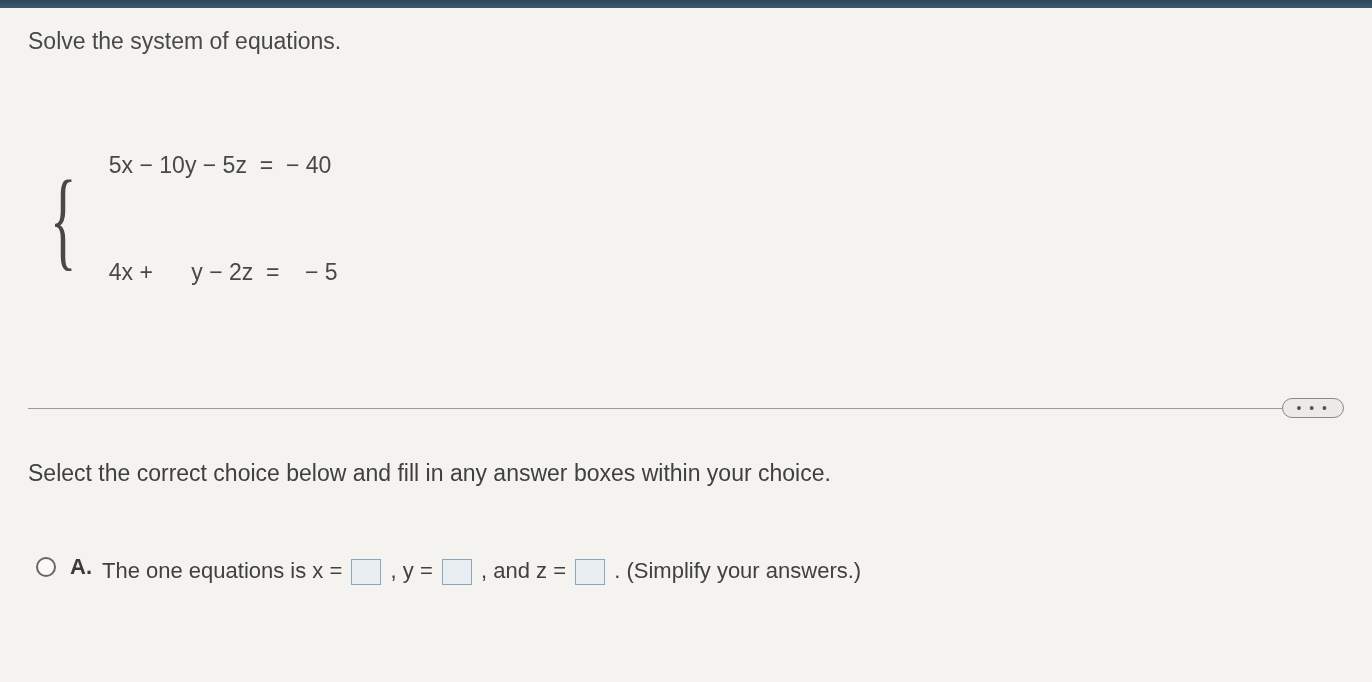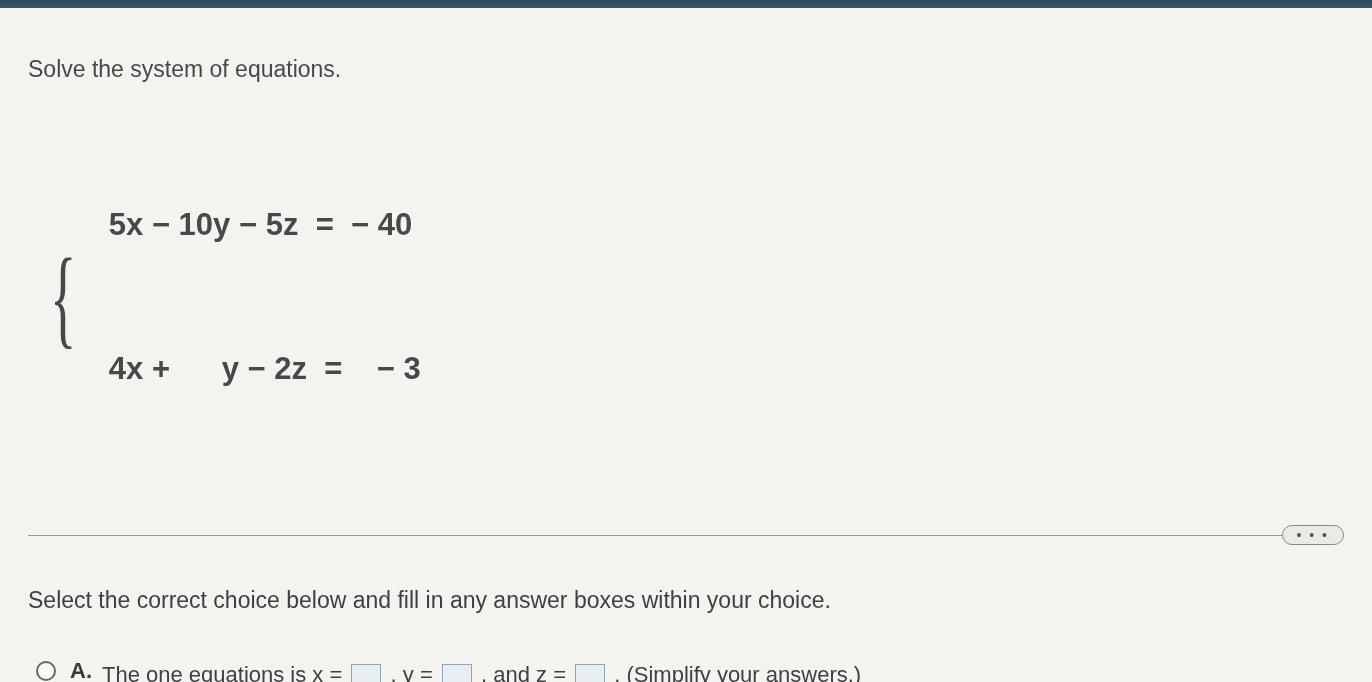--- a/index.html
+++ b/index.html
@@ -15,45 +15,43 @@
       background: linear-gradient(to bottom, #2a4a5a, #3a5a6a);
     }
     .content {
       padding: 20px 28px;
       color: #3a3a3a;
     }
     .prompt {
       font-size: 23px;
       color: #484848;
       margin-bottom: 22px;
-      margin-top: 28px;
     }
     .equations {
       display: flex;
       align-items: center;
       margin-left: 22px;
       margin-bottom: 36px;
     }
     .brace {
       font-size: 110px;
       font-weight: 100;
       line-height: 0.7;
       margin-right: 6px;
       color: #484848;
       font-family: "Times New Roman", serif;
       transform: scaleX(0.5);
       transform-origin: left center;
     }
     .eq-lines {
-      font-size: 31px;
+      font-size: 23px;
       line-height: 1.55;
       color: #484848;
       white-space: pre;
       font-family: Arial, sans-serif;
-      font-weight: bold;
     }
     .divider-row {
       display: flex;
       align-items: center;
       margin-bottom: 42px;
     }
     .hr {
       flex: 1;
       height: 1px;
       background: #9a9a9a;
@@ -68,21 +66,21 @@
       color: #555;
       background: #eceae6;
       cursor: pointer;
       height: 20px;
       display: flex;
       align-items: center;
     }
     .instruction {
       font-size: 23px;
       color: #404040;
-      margin-bottom: 44px;
+      margin-bottom: 67px;
     }
     .choices {
       margin-left: 8px;
     }
     .choice {
       display: flex;
       align-items: flex-start;
       margin-bottom: 28px;
     }
     .radio {
@@ -126,21 +124,21 @@
 <div class="topbar"></div>
 
 <div class="content">
 
   <div class="prompt">Solve the system of equations.</div>
 
   <div class="equations">
     <div class="brace">{</div>
     <div class="eq-lines">
       <div>5x − 10y − 5z  =  − 40</div>
-      <div>4x +      y − 2z  =    − 3</div>
+      <div>4x +      y − 2z  =    − 5</div>
     </div>
   </div>
 
   <div class="divider-row">
     <div class="hr"></div>
     <div class="more-pill">• • •</div>
   </div>
 
   <div class="instruction">Select the correct choice below and fill in any answer boxes within your choice.</div>
 

